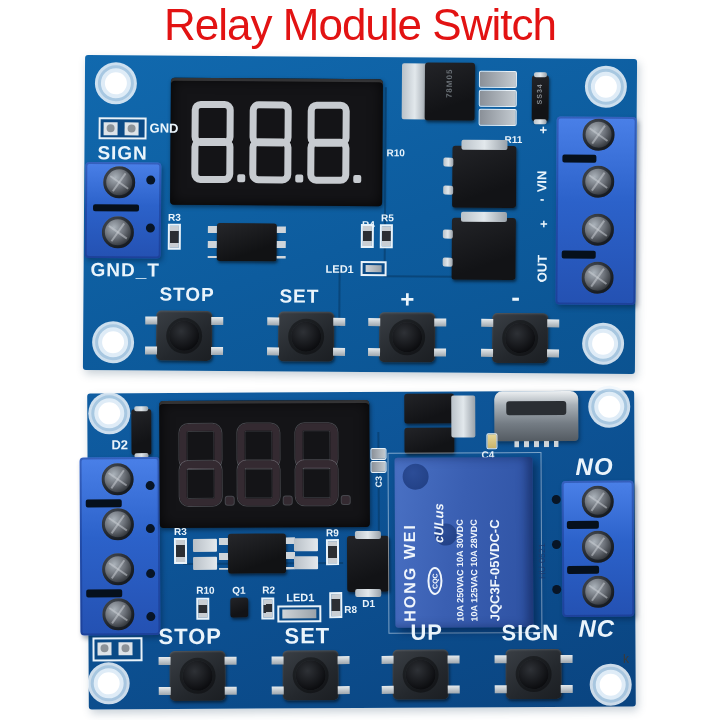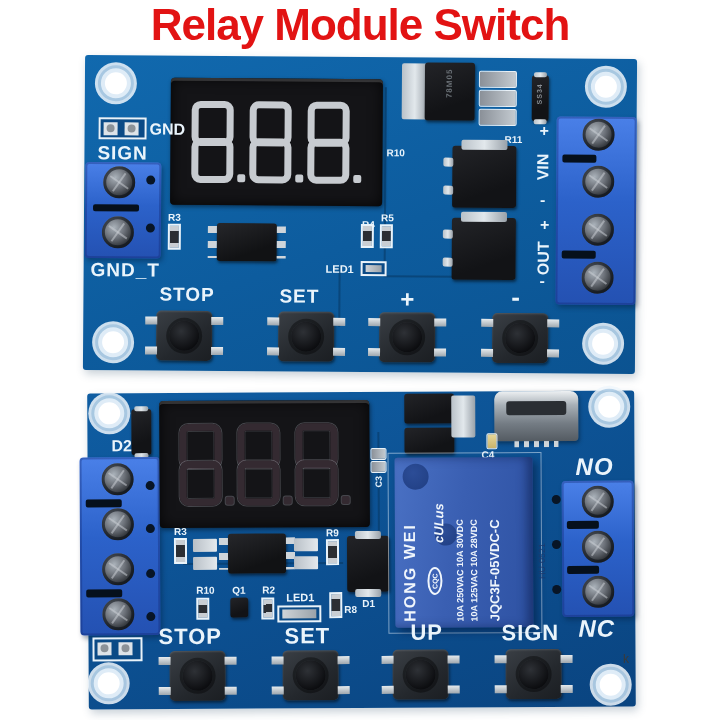--- a/index.html
+++ b/index.html
@@ -1,30 +1,30 @@
 <!DOCTYPE html>
 <html><head>
 <meta charset="utf-8">
 <style>
   html,body{margin:0;padding:0;background:#fff;}
   .stage{position:relative;width:720px;height:720px;background:#fff;overflow:hidden;
          font-family:"Liberation Sans",sans-serif;}
   .title{position:absolute;left:0;top:0;width:720px;height:50px;line-height:50px;text-align:center;
-         font-size:44px;font-weight:700;letter-spacing:-1px;color:#e21313;}
+         font-size:44px;font-weight:400;letter-spacing:-1px;color:#e21313;}
   .board{position:absolute;border-radius:3px;box-shadow:2px 4px 8px rgba(40,70,100,.25);}
   .board.top{left:84px;top:57px;width:552px;height:315px;transform:rotate(.4deg);
              background:linear-gradient(160deg,#1169ae,#0d5c9e 55%,#0b5391);}
   .board.bottom{left:88px;top:392px;width:547px;height:316px;transform:rotate(-.3deg);
              background:linear-gradient(160deg,#0f5da2,#0c4f90 55%,#0a4480);}
   .trace{position:absolute;background:rgba(7,54,97,.55);}
   .hole{position:absolute;width:22px;height:22px;border-radius:50%;background:#fff;
         box-shadow:0 0 0 4px rgba(225,238,248,.95),0 0 0 7px rgba(138,180,215,.55),0 0 0 10px rgba(238,246,252,.85);}
   .sk{position:absolute;color:#eaf4fb;font-weight:bold;white-space:nowrap;}
   .sk-lg{font-size:19px;letter-spacing:1px;text-align:center;}
-  .sk-md{font-size:16px;text-align:center;}
+  .sk-md{font-size:13px;}
   .sk-sm{font-size:10px;}
   .sk-it{font-size:24px;font-style:italic;letter-spacing:1px;}
   .vtx{writing-mode:vertical-rl;transform:rotate(180deg);}
   
   .display{position:absolute;background:#141417;border-radius:4px;display:flex;align-items:center;
            justify-content:center;box-shadow:inset 0 3px 0 rgba(255,255,255,.16),inset 0 0 14px rgba(0,0,0,.8),1px 2px 4px rgba(0,0,0,.45);}
   .digit{position:relative;width:42px;height:82px;margin:0 14px 0 2px;}
   .half{position:absolute;left:0;width:42px;height:45px;box-sizing:border-box;border:7px solid var(--seg);border-radius:9px;}
   .half.t{top:0}.half.b{bottom:0}
   .dp{position:absolute;right:-12px;bottom:1px;width:8px;height:8px;border-radius:2px;background:var(--seg);}

